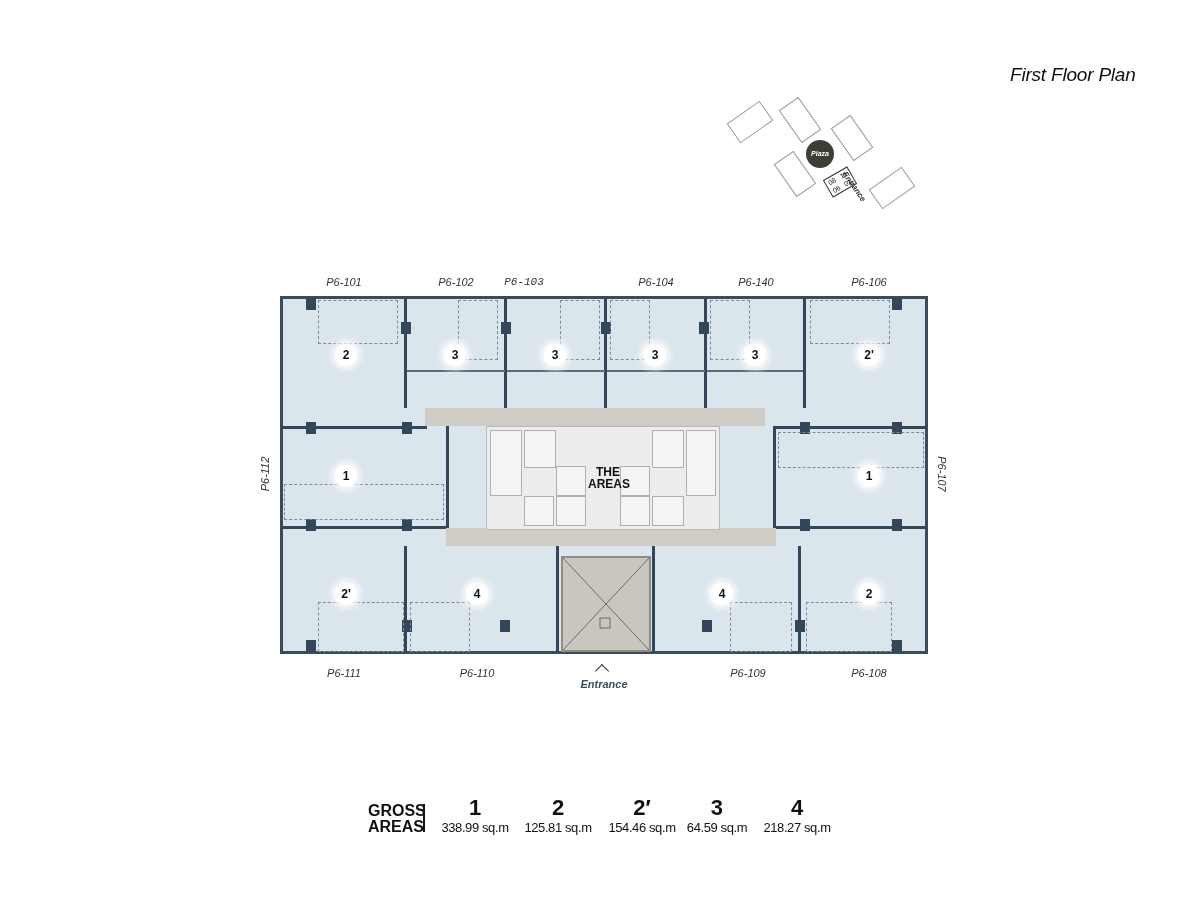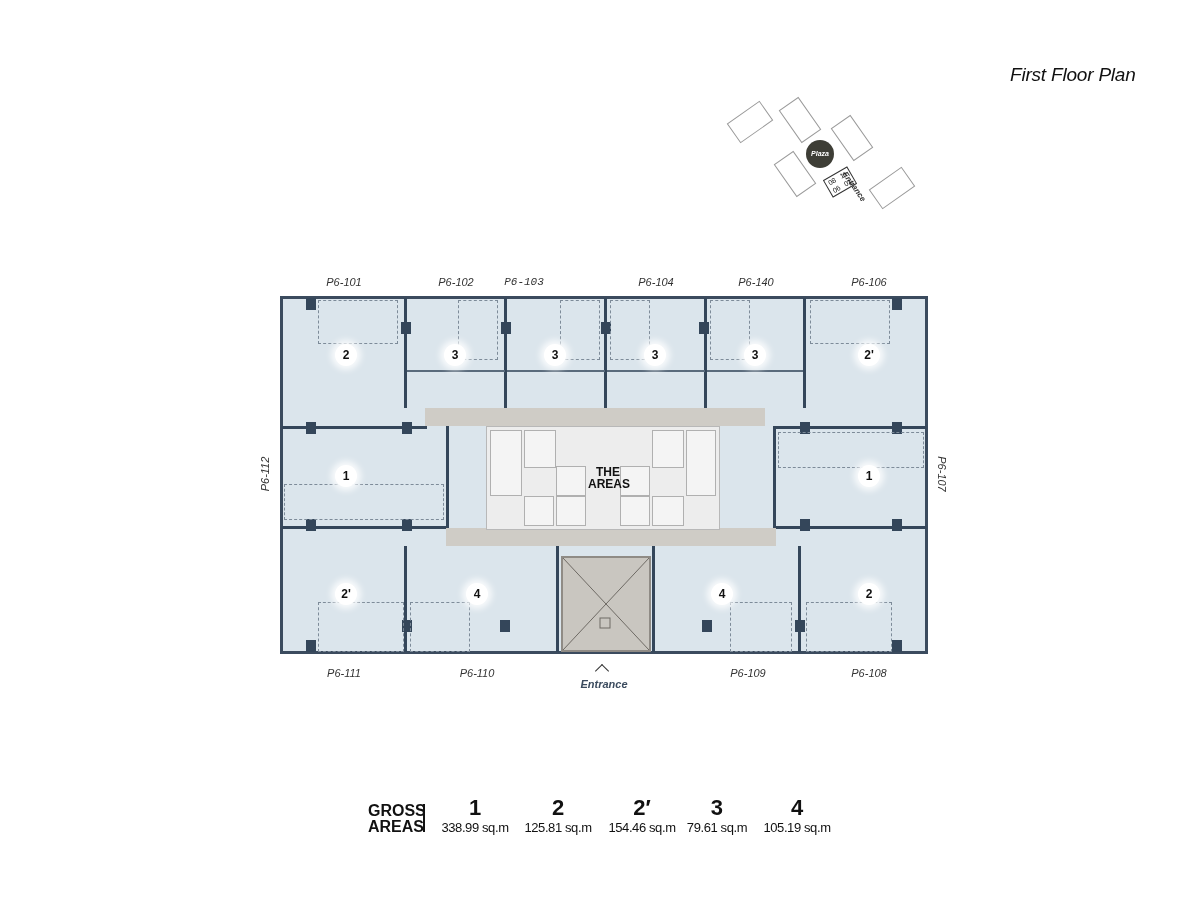--- a/index.html
+++ b/index.html
@@ -181,18 +181,18 @@
 <div class="area" style="left:558px;">
   <div class="num">2</div>
   <div class="val">125.81 sq.m</div>
 </div>
 <div class="area" style="left:642px;">
   <div class="num">2′</div>
   <div class="val">154.46 sq.m</div>
 </div>
 <div class="area" style="left:717px;">
   <div class="num">3</div>
-  <div class="val">79.61 sq.m</div>
+  <div class="val">64.59 sq.m</div>
 </div>
 <div class="area" style="left:797px;">
   <div class="num">4</div>
-  <div class="val">105.19 sq.m</div>
+  <div class="val">218.27 sq.m</div>
 </div>
 
 </body></html>

